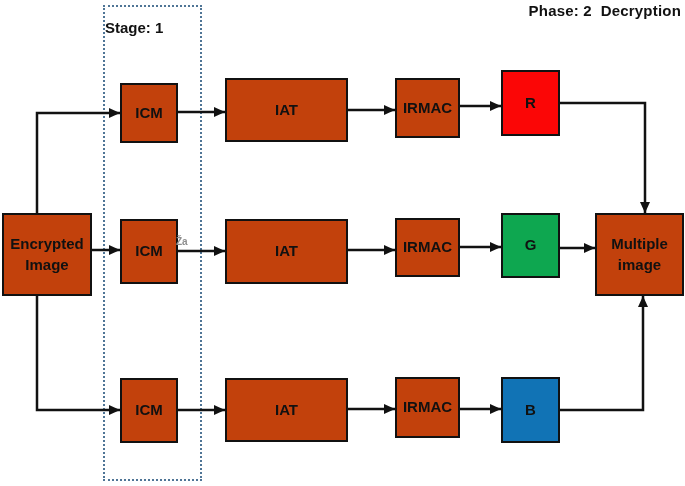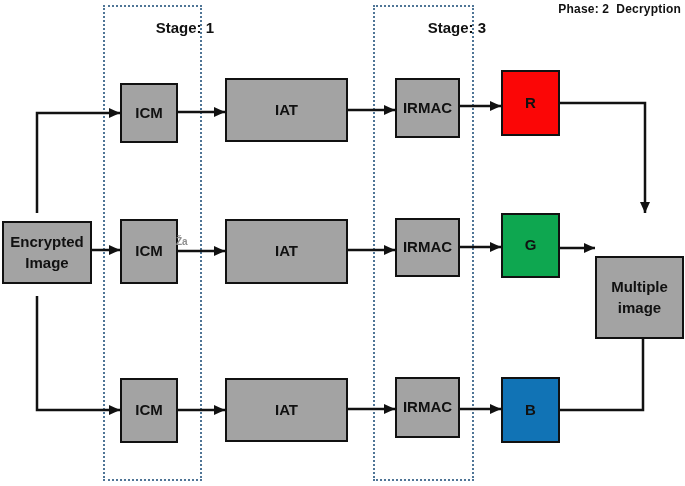--- a/index.html
+++ b/index.html
@@ -10,50 +10,50 @@
     height: 486px;
     background: #ffffff;
     font-family: "Liberation Sans", sans-serif;
     color: #111111;
     overflow: hidden;
   }
   .title {
     position: absolute;
     top: 2px;
     right: 4px;
-    font-size: 12px;
+    font-size: 15px;
     font-weight: bold;
     white-space: pre;
     letter-spacing: 0.2px;
   }
   .stage {
     position: absolute;
     top: 5px;
     height: 476px;
     border: 2px dotted #4f7596;
     background: transparent;
   }
   .stage1 { left: 103px; width: 99px; }
   .stage2 { left: 212px; width: 149px; }
   .stage3 { left: 373px; width: 101px; }
   .stage-label {
     position: absolute;
     top: 12px;
-    left: 14px;
+    left: 0;
     width: 100%;
-    text-align: right;
+    text-align: left;
     font-size: 15px;
     font-weight: bold;
     white-space: pre;
   }
   svg.wires { position: absolute; left: 0; top: 0; }
   .node {
     position: absolute;
     border: 2.5px solid #111111;
-    background: #a3a3a3;
+    background: #c2410c;
     display: flex;
     align-items: center;
     justify-content: center;
     text-align: center;
     font-size: 15px;
     font-weight: bold;
     line-height: 1.35;
   }
   .chan { color: #111111; }
   .artifact {
@@ -67,23 +67,20 @@
 </style>
 </head>
 <body>
 
 <div class="canvas">
 
   <div class="title">Phase: 2  Decryption</div>
 
   <div class="stage stage1">
     <div class="stage-label">Stage: 1</div>
-  </div>
-  <div class="stage stage3">
-    <div class="stage-label">Stage: 3</div>
   </div>
 
   <svg class="wires" width="685" height="486" viewBox="0 0 685 486">
     <defs>
       <marker id="ah" markerUnits="userSpaceOnUse" markerWidth="12" markerHeight="11" refX="11" refY="5" orient="auto">
         <path d="M0,0 L11,5 L0,10 Z" fill="#111111"></path>
       </marker>
     </defs>
     <g fill="none" stroke="#111111" stroke-width="2.5">
       <polyline points="37,213 37,113 120,113" marker-end="url(#ah)"></polyline>
@@ -99,24 +96,24 @@
       <polyline points="560,248 595,248" marker-end="url(#ah)"></polyline>
 
       <polyline points="37,296 37,410 120,410" marker-end="url(#ah)"></polyline>
       <polyline points="178,410 225,410" marker-end="url(#ah)"></polyline>
       <polyline points="348,409 395,409" marker-end="url(#ah)"></polyline>
       <polyline points="460,409 501,409" marker-end="url(#ah)"></polyline>
       <polyline points="560,410 643,410 643,296" marker-end="url(#ah)"></polyline>
     </g>
   </svg>
 
-  <div class="node" style="left:2px; top:221px; width:90px; height:63px;">
+  <div class="node" style="left:2px; top:213px; width:90px; height:83px;">
     <span>Encrypted Image</span>
   </div>
-  <div class="node" style="left:595px; top:213px; width:89px; height:83px;margin-top:43px;">
+  <div class="node" style="left:595px; top:213px; width:89px; height:83px;">
     <span>Multiple image</span>
   </div>
 
   <div class="node" style="left:120px; top:83px; width:58px; height:60px;">
     <span>ICM</span>
   </div>
   <div class="node" style="left:225px; top:78px; width:123px; height:64px;">
     <span>IAT</span>
   </div>
   <div class="node" style="left:395px; top:78px; width:65px; height:60px;">

